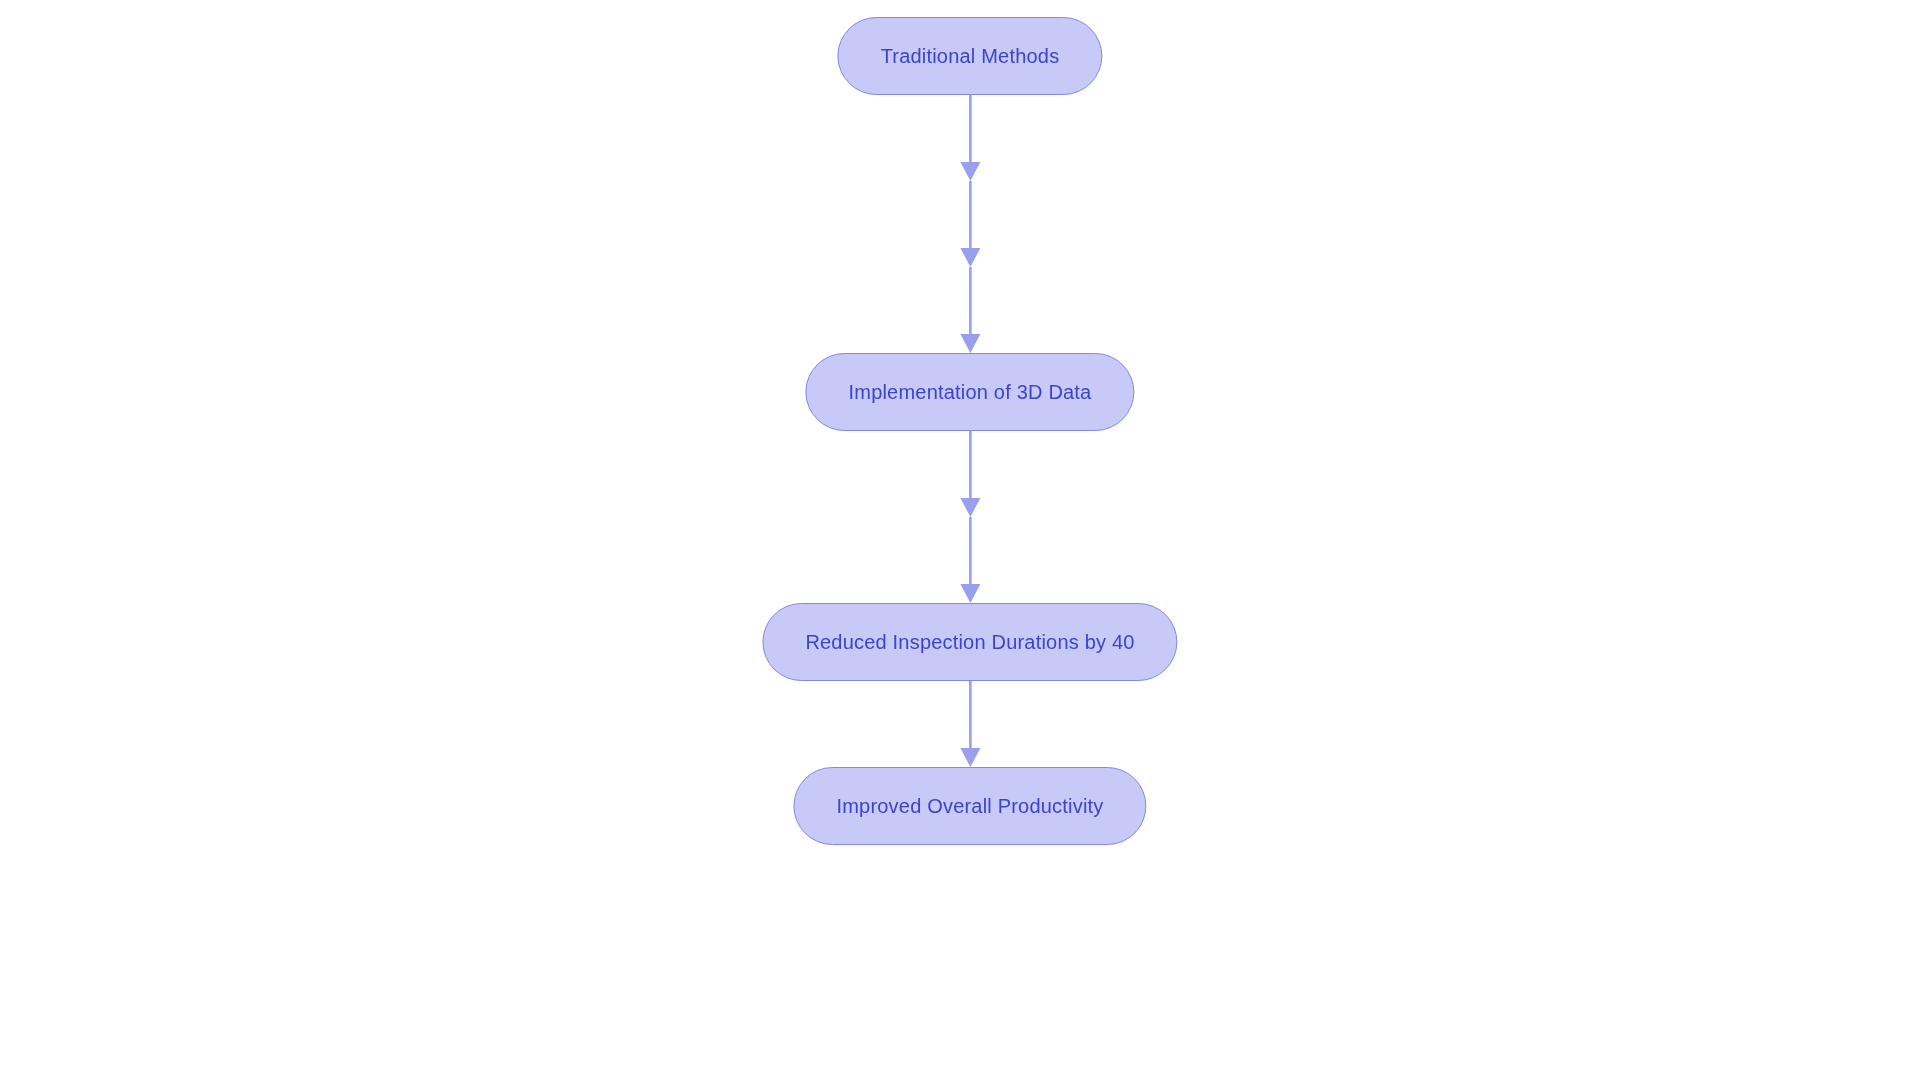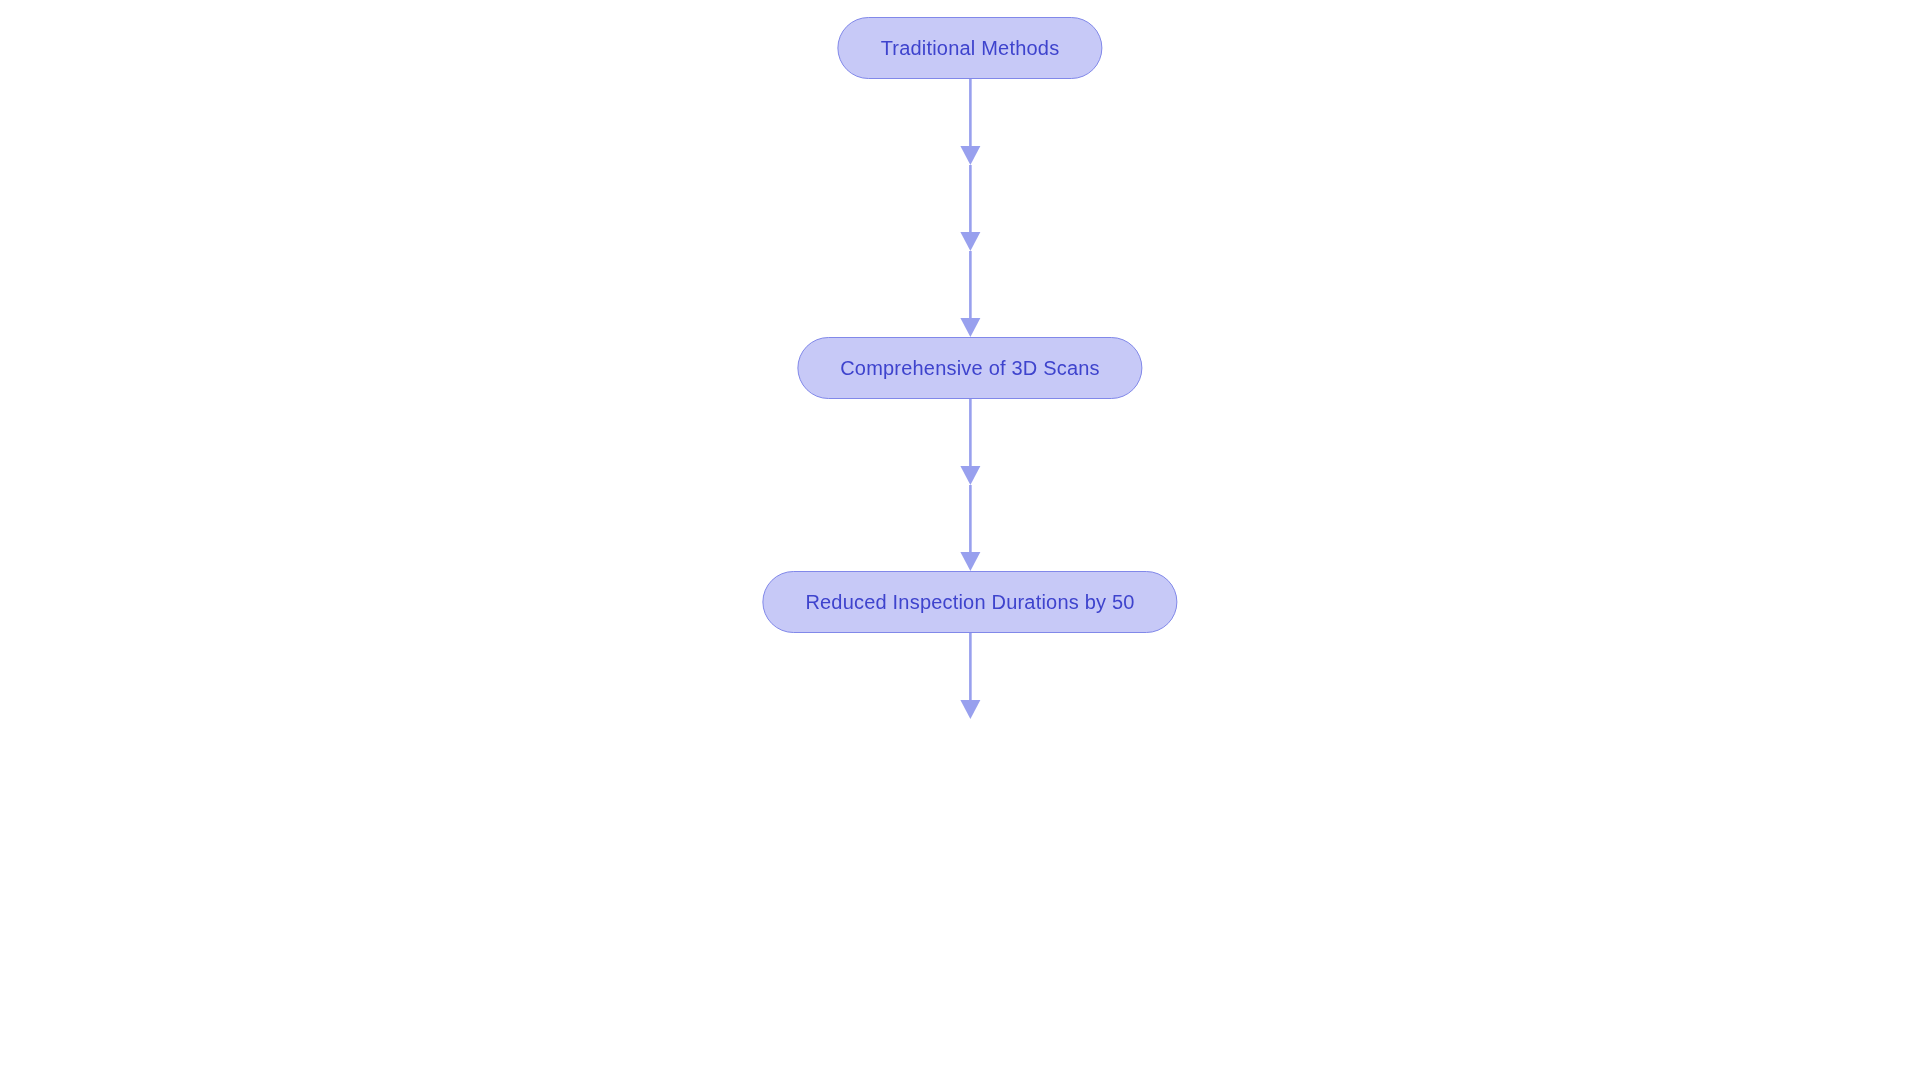--- a/index.html
+++ b/index.html
@@ -18,21 +18,21 @@
     position: absolute;
     top: 17px;
     left: 970px;
     transform: translateX(-50%);
     display: flex;
     flex-direction: column;
     align-items: center;
   }
   .node {
     box-sizing: border-box;
-    height: 62px;
+    height: 78px;
     min-width: 245px;
     display: flex;
     align-items: center;
     justify-content: center;
     padding: 0 42px;
     background: var(--node-fill, #c7c9f7);
     border: 1.6px solid var(--node-border, #8188e9);
     border-radius: 39px;
     white-space: nowrap;
   }
@@ -74,36 +74,39 @@
     <polygon points="2,67 22,67 12,86"></polygon>
   </svg>
 
 
   <svg class="arrow" viewBox="0 0 24 86" xmlns="http://www.w3.org/2000/svg">
     <line x1="12" y1="0" x2="12" y2="69"></line>
     <polygon points="2,67 22,67 12,86"></polygon>
   </svg>
 
   <div class="node">
-    <span class="node-label">Comprehensive of 3D Scans</span>
+    <span class="node-label">Implementation of 3D Data</span>
   </div>
 
   <svg class="arrow" viewBox="0 0 24 86" xmlns="http://www.w3.org/2000/svg">
     <line x1="12" y1="0" x2="12" y2="69"></line>
     <polygon points="2,67 22,67 12,86"></polygon>
   </svg>
 
 
   <svg class="arrow" viewBox="0 0 24 86" xmlns="http://www.w3.org/2000/svg">
     <line x1="12" y1="0" x2="12" y2="69"></line>
     <polygon points="2,67 22,67 12,86"></polygon>
   </svg>
 
   <div class="node">
-    <span class="node-label">Reduced Inspection Durations by 50</span>
+    <span class="node-label">Reduced Inspection Durations by 40</span>
   </div>
 
   <svg class="arrow" viewBox="0 0 24 86" xmlns="http://www.w3.org/2000/svg">
     <line x1="12" y1="0" x2="12" y2="69"></line>
     <polygon points="2,67 22,67 12,86"></polygon>
   </svg>
 
+  <div class="node">
+    <span class="node-label">Improved Overall Productivity</span>
+  </div>
 </div>
 
 </body></html>

